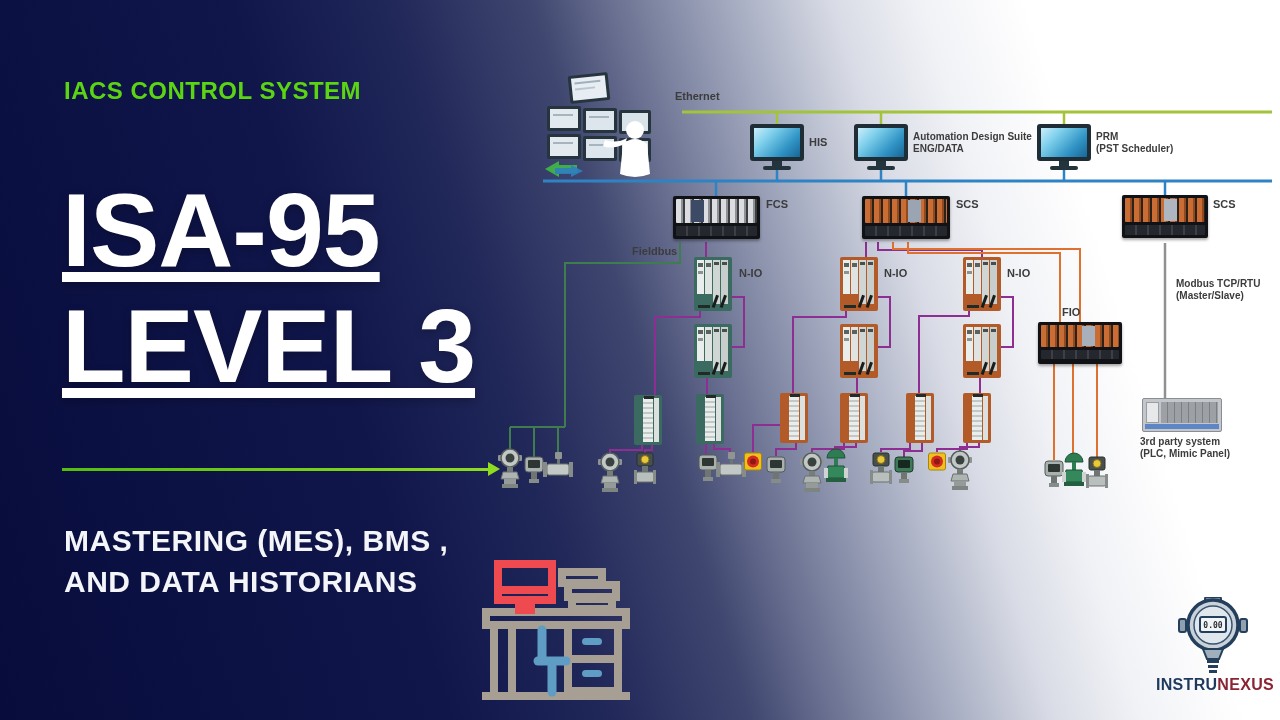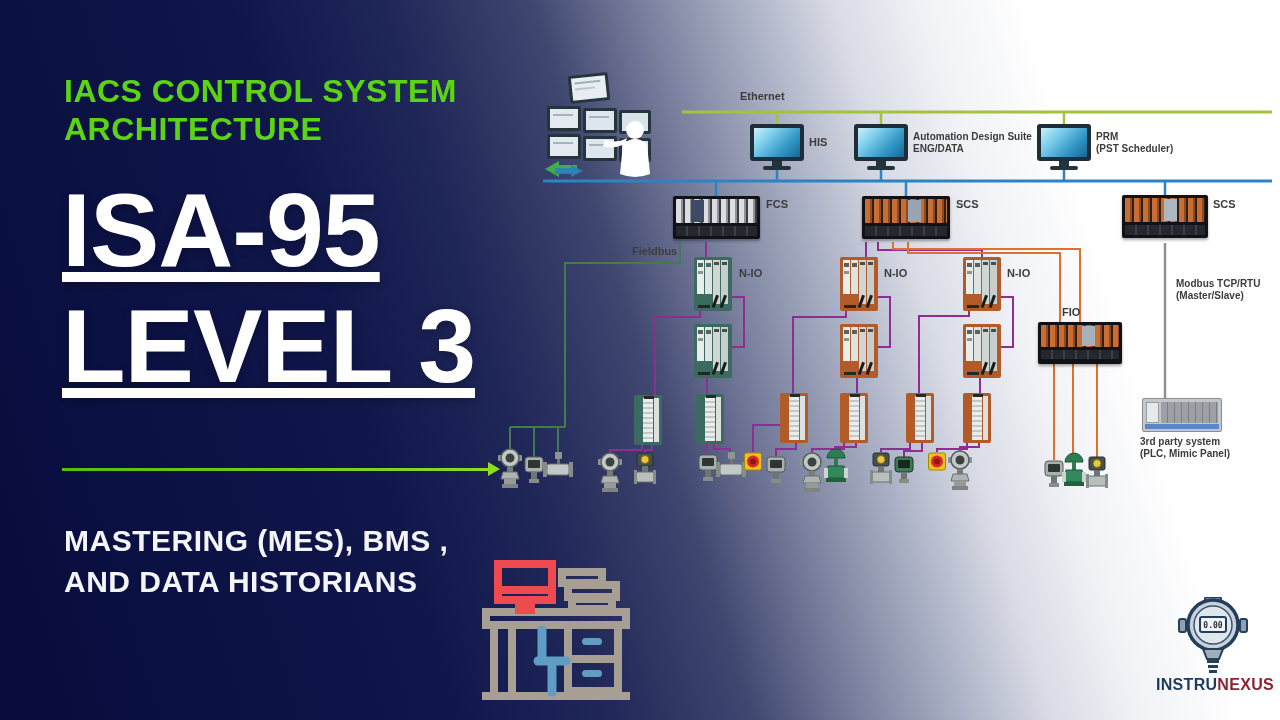--- a/index.html
+++ b/index.html
@@ -8,21 +8,21 @@
     position:relative; width:1280px; height:720px; overflow:hidden;
     font-family:"Liberation Sans", sans-serif;
     background:linear-gradient(73deg,
       #070c3c 0%, #10164a 30%, #1f2658 40%, #3f466f 50%,
       #767d9b 57%, #aab0c4 64%, #d8dbe5 70%, #f1f2f6 76%, #ffffff 83%);
   }
 
   
   .kicker {
     position:absolute; left:64px; top:72px;
-    font-size:32px; line-height:38px; font-weight:900;
+    font-size:24px; line-height:38px; font-weight:900;
     color:#5bd413; letter-spacing:.5px;
   }
   .big-title {
     position:absolute; left:62px; top:172px;
     font-size:104px; line-height:116px; font-weight:900;
     color:#ffffff; letter-spacing:-1px;
     text-shadow:0 3px 10px rgba(0,0,0,.25);
     text-decoration:underline;
   }
   .hero-arrow { position:absolute; left:62px; top:462px; width:440px; height:14px; }
@@ -72,21 +72,20 @@
     font-size:16px; font-weight:900; letter-spacing:.3px; }
   .brand-text .p1 { color:#1d3a5e;text-align:right; } .brand-text .p2 { color:#8a2433;margin-top:44px; }
 </style>
 </head>
 <body>
 
 <div class="stage">
 
   <div class="kicker">
     <div>IACS CONTROL SYSTEM</div>
-    <div>ARCHITECTURE</div>
   </div>
   <div class="big-title">
     <div>ISA-95</div>
     <div>LEVEL 3</div>
   </div>
   <div class="hero-arrow">
     <div class="shaft"></div>
     <div class="head"></div>
   </div>
   <div class="subtitle">
@@ -274,21 +273,21 @@
       <circle cx="92" cy="58" r="9"></circle>
       <path d="M80 72 Q92 62 104 72 L107 102 Q92 108 77 102 Z"></path>
       <path d="M82 72 Q68 78 60 74 L62 68 Q74 72 84 66 Z"></path>
     </g>
     <g>
       <polygon points="2,97 16,89 16,93 34,93 34,101 16,101 16,105" fill="#3fae49"></polygon>
       <polygon points="40,99 28,93 28,96 12,96 12,102 28,102 28,105" fill="#2e7fc0" opacity="0.9"></polygon>
     </g>
   </svg>
 
-  <div class="dlabel" style="left:740px;top:90px">Ethernet</div>
+  <div class="dlabel" style="left:675px;top:90px">Ethernet</div>
   <div class="dlabel" style="left:632px;top:245px">Fieldbus</div>
   <div class="dlabel small" style="left:1176px;top:278px">
     <div>Modbus TCP/RTU</div>
     <div>(Master/Slave)</div>
   </div>
 
   <div class="monitor" style="left:750px;top:124px">
     <div class="screen"></div>
     <div class="neck"></div>
       <div class="base"></div>

